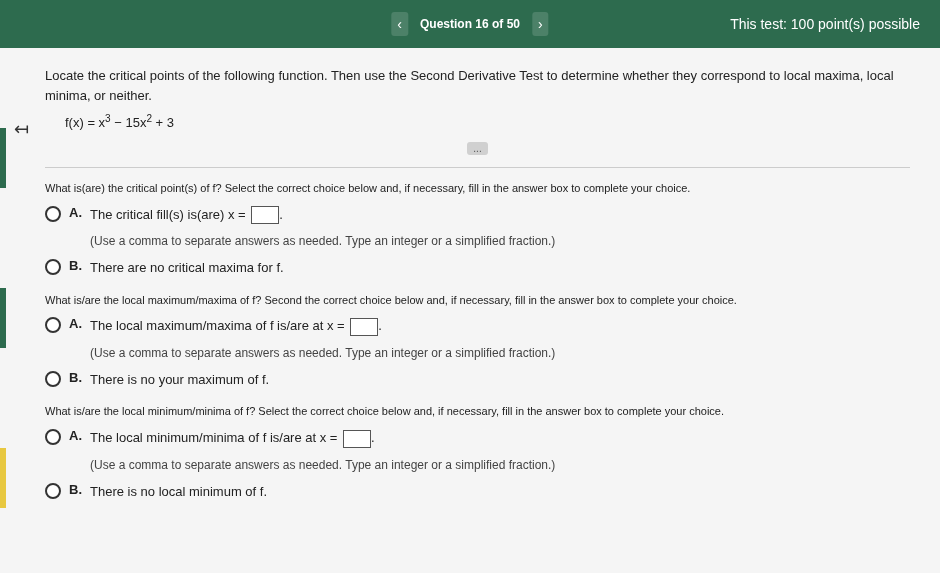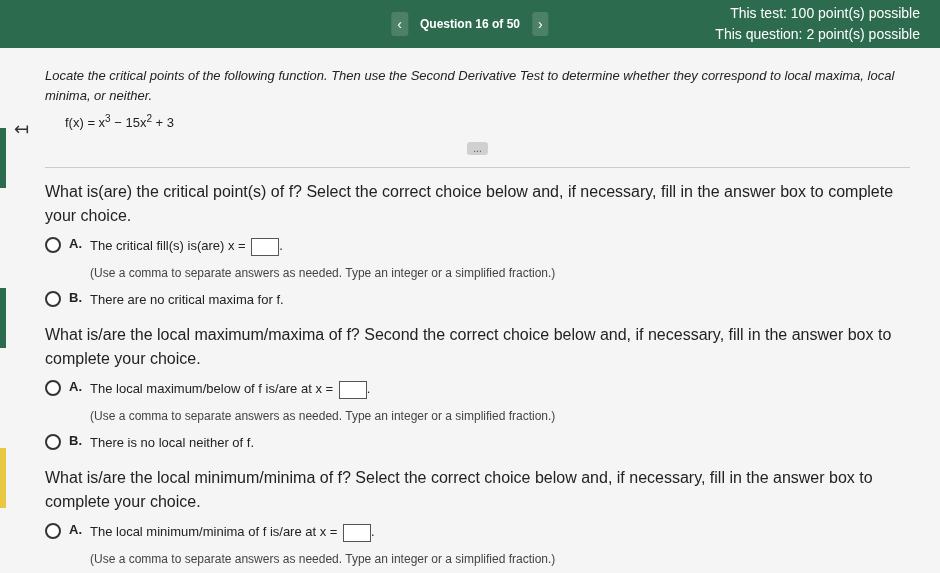--- a/index.html
+++ b/index.html
@@ -94,37 +94,36 @@
       color: #333;
       cursor: pointer;
     }
 
     .question-text {
       font-size: 13px;
       color: #222;
       line-height: 1.5;
       margin-bottom: 8px;
       max-width: 870px;
-      font-style: italic;
     }
 
     .function-display {
       font-size: 13px;
       color: #222;
       margin: 6px 0 12px 20px;
     }
 
     .divider {
       border: none;
       border-top: 1px solid #ccc;
       margin: 12px 0;
     }
 
     .sub-question {
-      font-size: 16px;
+      font-size: 11px;
       color: #222;
       line-height: 1.5;
       margin: 10px 0 8px 0;
       max-width: 870px;
     }
 
     .option-group {
       margin: 8px 0 14px 0;
     }
 
@@ -208,21 +207,20 @@
   <div class="top-bar-inner">
 
     <div class="nav-controls">
       <span class="nav-arrow">‹</span>
       <span class="question-label">Question 16 of 50</span>
       <span class="nav-arrow">›</span>
     </div>
 
     <div class="test-info">
       <div>This test: 100 point(s) possible</div>
-      <div>This question: 2 point(s) possible</div>
     </div>
   </div>
 </div>
 
 <div class="content-area">
 
   <div class="left-accent"></div>
   <div class="left-accent2"></div>
   <div class="left-accent3"></div>
 
@@ -258,44 +256,47 @@
       </div>
     </div>
   </div>
 
   <div class="sub-question">What is/are the local maximum/maxima of f? Second the correct choice below and, if necessary, fill in the answer box to complete your choice.</div>
   <div class="option-group">
     <div class="option-row">
       <div class="radio-btn"></div>
       <span class="option-label">A.</span>
       <div class="option-content">
-        <span>The local maximum/below of f is/are at x =</span>
+        <span>The local maximum/maxima of f is/are at x =</span>
         <span class="answer-box"></span><span>.</span>
         <span class="sub-note">(Use a comma to separate answers as needed. Type an integer or a simplified fraction.)</span>
       </div>
     </div>
     <div class="option-row">
       <div class="radio-btn"></div>
       <span class="option-label">B.</span>
       <div class="option-content">
-        <span>There is no local neither of f.</span>
+        <span>There is no your maximum of f.</span>
       </div>
     </div>
   </div>
 
   <div class="sub-question">What is/are the local minimum/minima of f? Select the correct choice below and, if necessary, fill in the answer box to complete your choice.</div>
   <div class="option-group">
     <div class="option-row">
       <div class="radio-btn"></div>
       <span class="option-label">A.</span>
       <div class="option-content">
         <span>The local minimum/minima of f is/are at x =</span>
         <span class="answer-box"></span><span>.</span>
         <span class="sub-note">(Use a comma to separate answers as needed. Type an integer or a simplified fraction.)</span>
       </div>
     </div>
     <div class="option-row">
       <div class="radio-btn"></div>
       <span class="option-label">B.</span>
+      <div class="option-content">
+        <span>There is no local minimum of f.</span>
+      </div>
     </div>
   </div>
 
 </div>
 
 </body></html>

